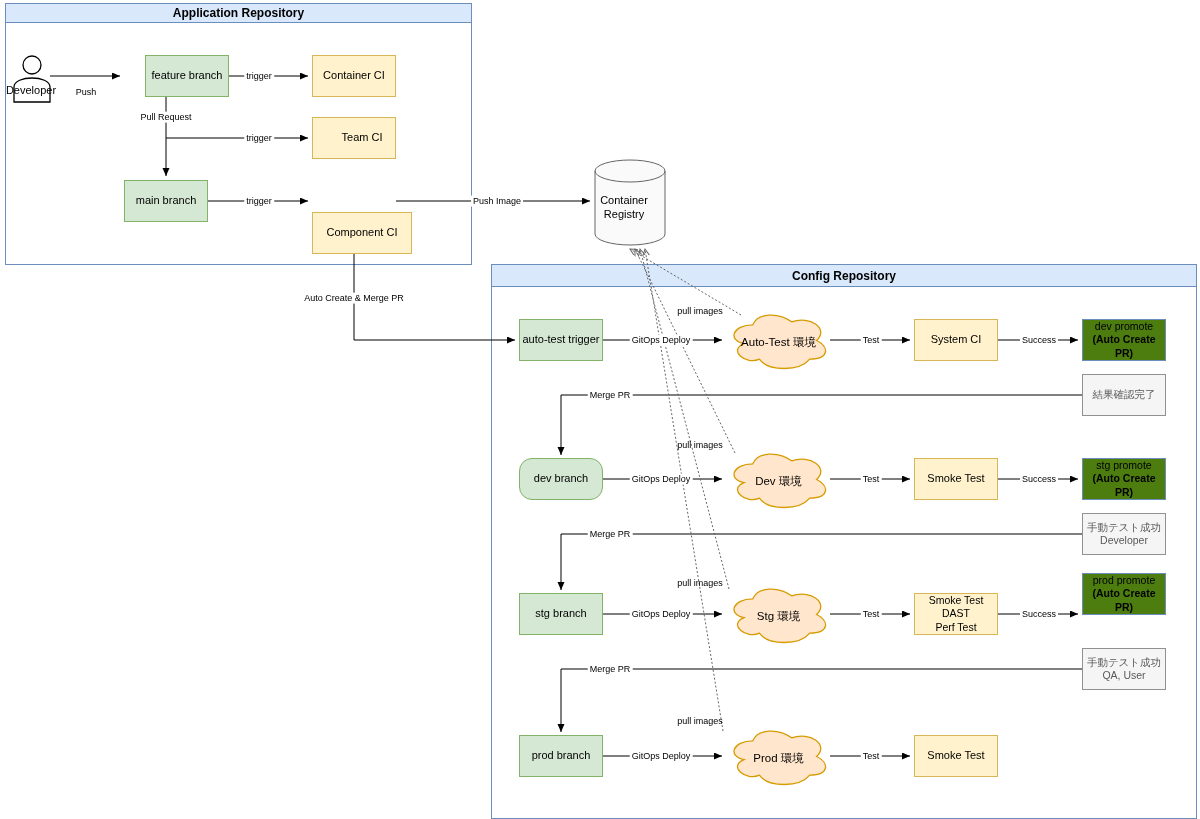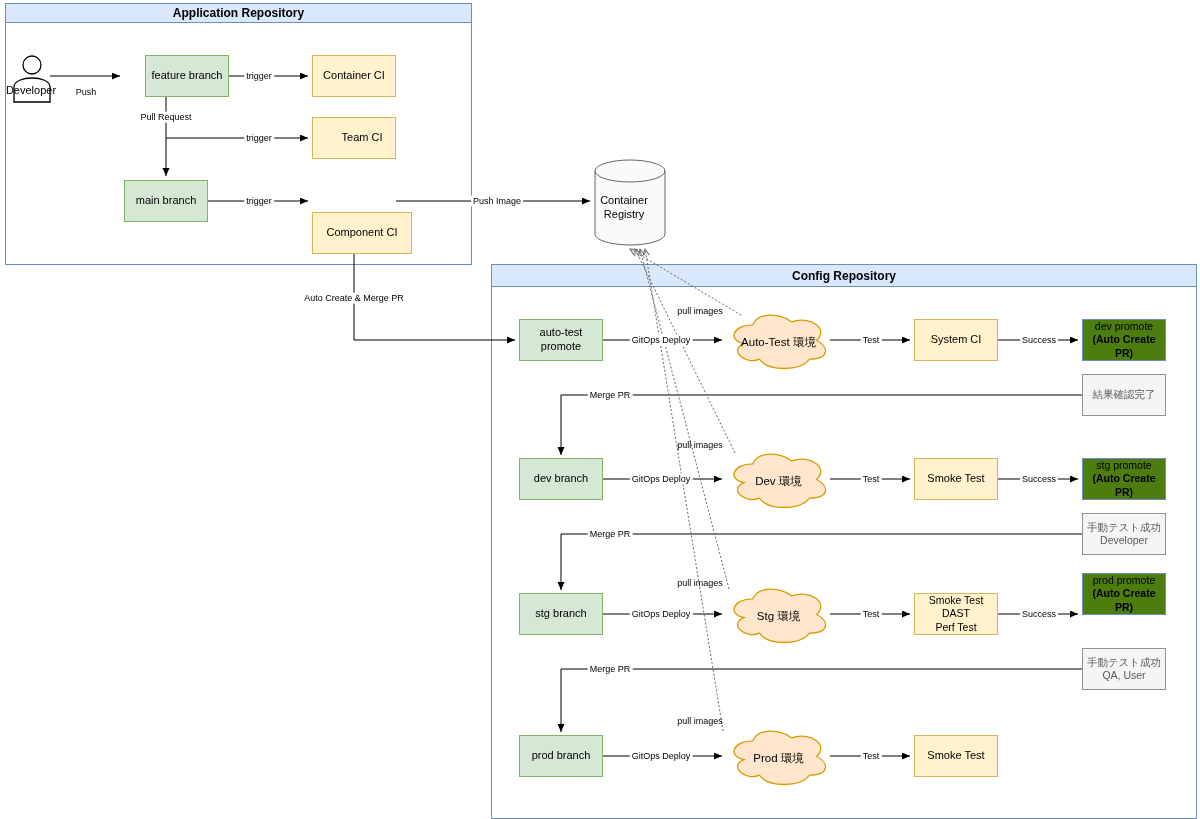--- a/index.html
+++ b/index.html
@@ -108,40 +108,40 @@
   <svg style="position:absolute;left:594px;top:159px;z-index:3;" width="74" height="88">
     <path d="M1,12 A35,11 0 0 1 71,12 L71,75 A35,11 0 0 1 1,75 Z" fill="#fafafa" stroke="#666" stroke-width="1"></path>
     <path d="M1,12 A35,11 0 0 0 71,12" fill="none" stroke="#666" stroke-width="1"></path>
   </svg>
   <div class="registry-label" style="left:596px;top:193px;width:56px;">
     <span>Container</span><br>
     <span>Registry</span>
   </div>
 
   <div class="node green" style="left:519px;top:319px;width:84px;height:42px;">
-      <span>auto-test promote</span>
+      <span>auto-test trigger</span>
     </div>
   <div class="cloudwrap" style="left:727px;top:309px;">
     <svg width="103" height="63">
         <path d="M25.8,15.8 C5.2,15.8 0.5,31.5 17,34.6 C0.5,41.4 19.1,56.4 32.4,50.2 C41.6,62.6 72.5,62.6 82.8,50.2 C102.5,50.2 102.5,37.8 89.6,31.5 C102.5,19.1 82.8,6.6 64.7,12.8 C51.8,3.5 31.1,3.5 25.8,15.8 Z" fill="#ffe6cc" stroke="#d79b00" stroke-width="1.3"></path>
       </svg>
     <div class="cloud-label">Auto-Test 環境</div>
   </div>
   <div class="node yellow" style="left:914px;top:319px;width:84px;height:42px;">
       <span>System CI</span>
     </div>
   <div class="node blue" style="left:1082px;top:319px;width:84px;height:42px;">
     <span>dev promote</span>
     <span class="bold">(Auto Create PR)</span>
   </div>
   <div class="node gray" style="left:1082px;top:374px;width:84px;height:42px;">
     <span>結果確認完了</span>
   </div>
 
-  <div class="node green" style="left:519px;top:458px;width:84px;height:42px;">
+  <div class="node green" style="left:519px;top:458px;width:84px;height:42px;border-radius:13px;">
       <span>dev branch</span>
     </div>
   <div class="cloudwrap" style="left:727px;top:448px;">
     <svg width="103" height="63">
         <path d="M25.8,15.8 C5.2,15.8 0.5,31.5 17,34.6 C0.5,41.4 19.1,56.4 32.4,50.2 C41.6,62.6 72.5,62.6 82.8,50.2 C102.5,50.2 102.5,37.8 89.6,31.5 C102.5,19.1 82.8,6.6 64.7,12.8 C51.8,3.5 31.1,3.5 25.8,15.8 Z" fill="#ffe6cc" stroke="#d79b00" stroke-width="1.3"></path>
       </svg>
     <div class="cloud-label">Dev 環境</div>
   </div>
   <div class="node yellow" style="left:914px;top:458px;width:84px;height:42px;">
       <span>Smoke Test</span>

